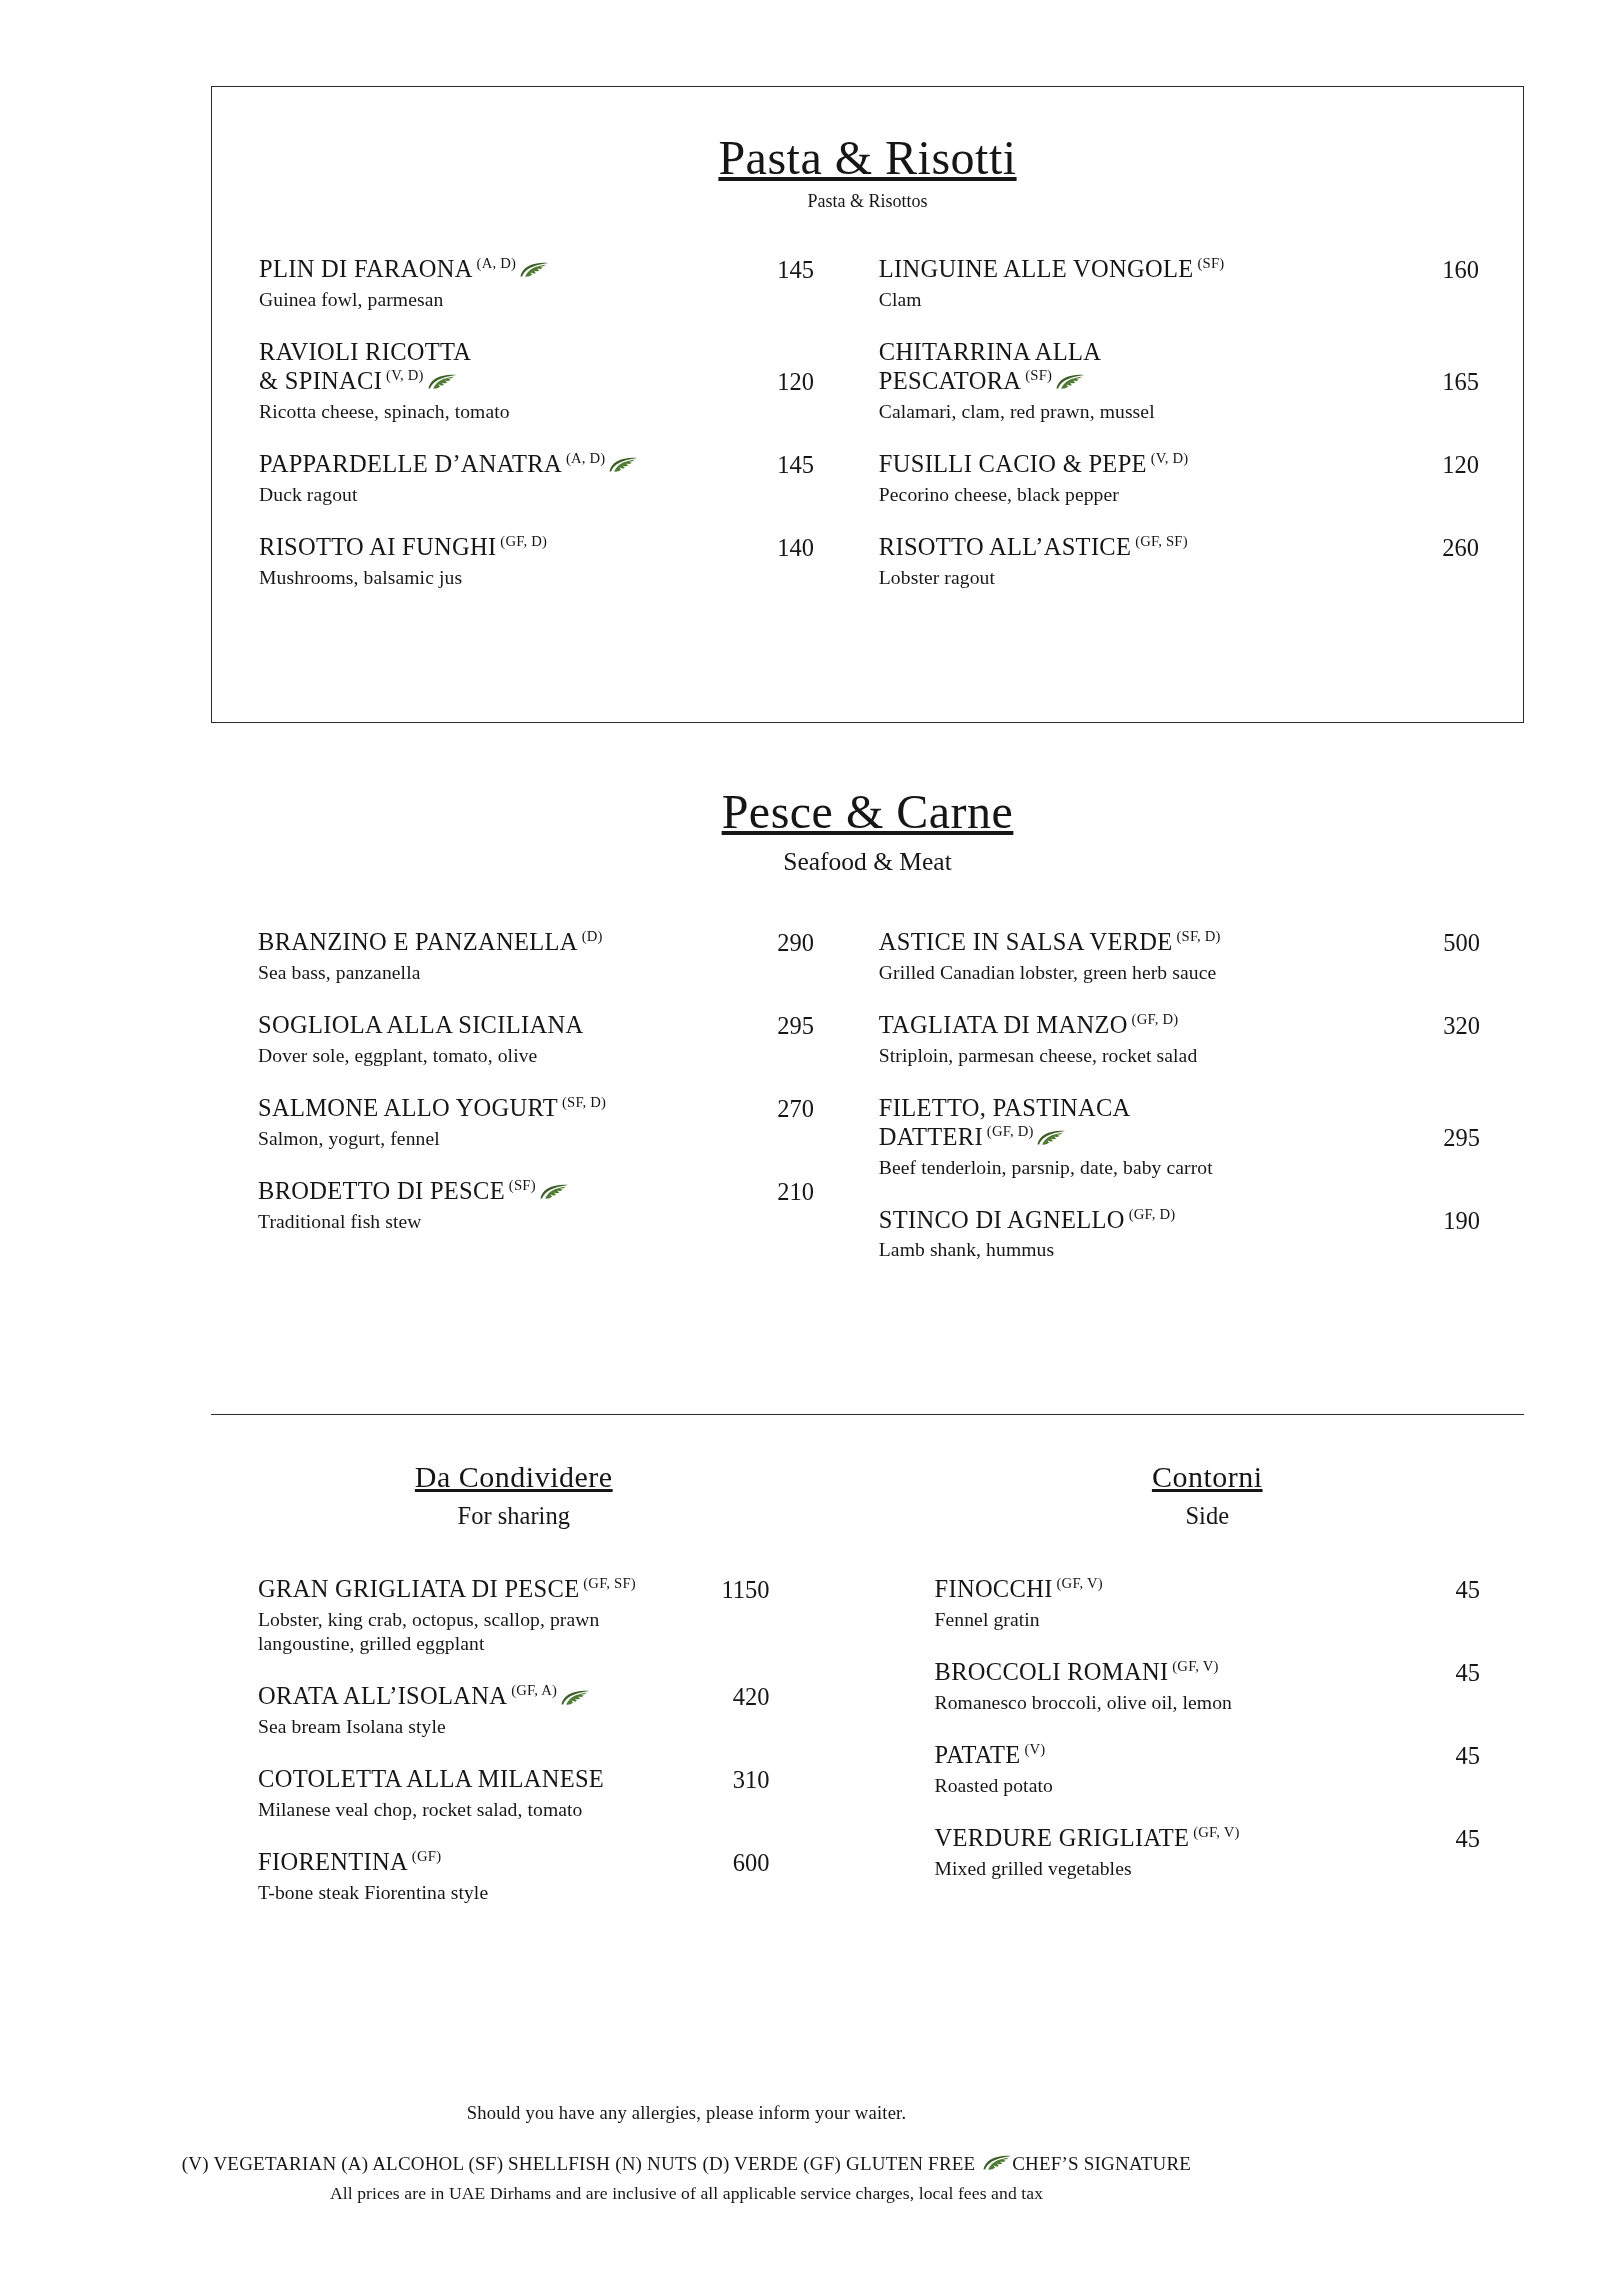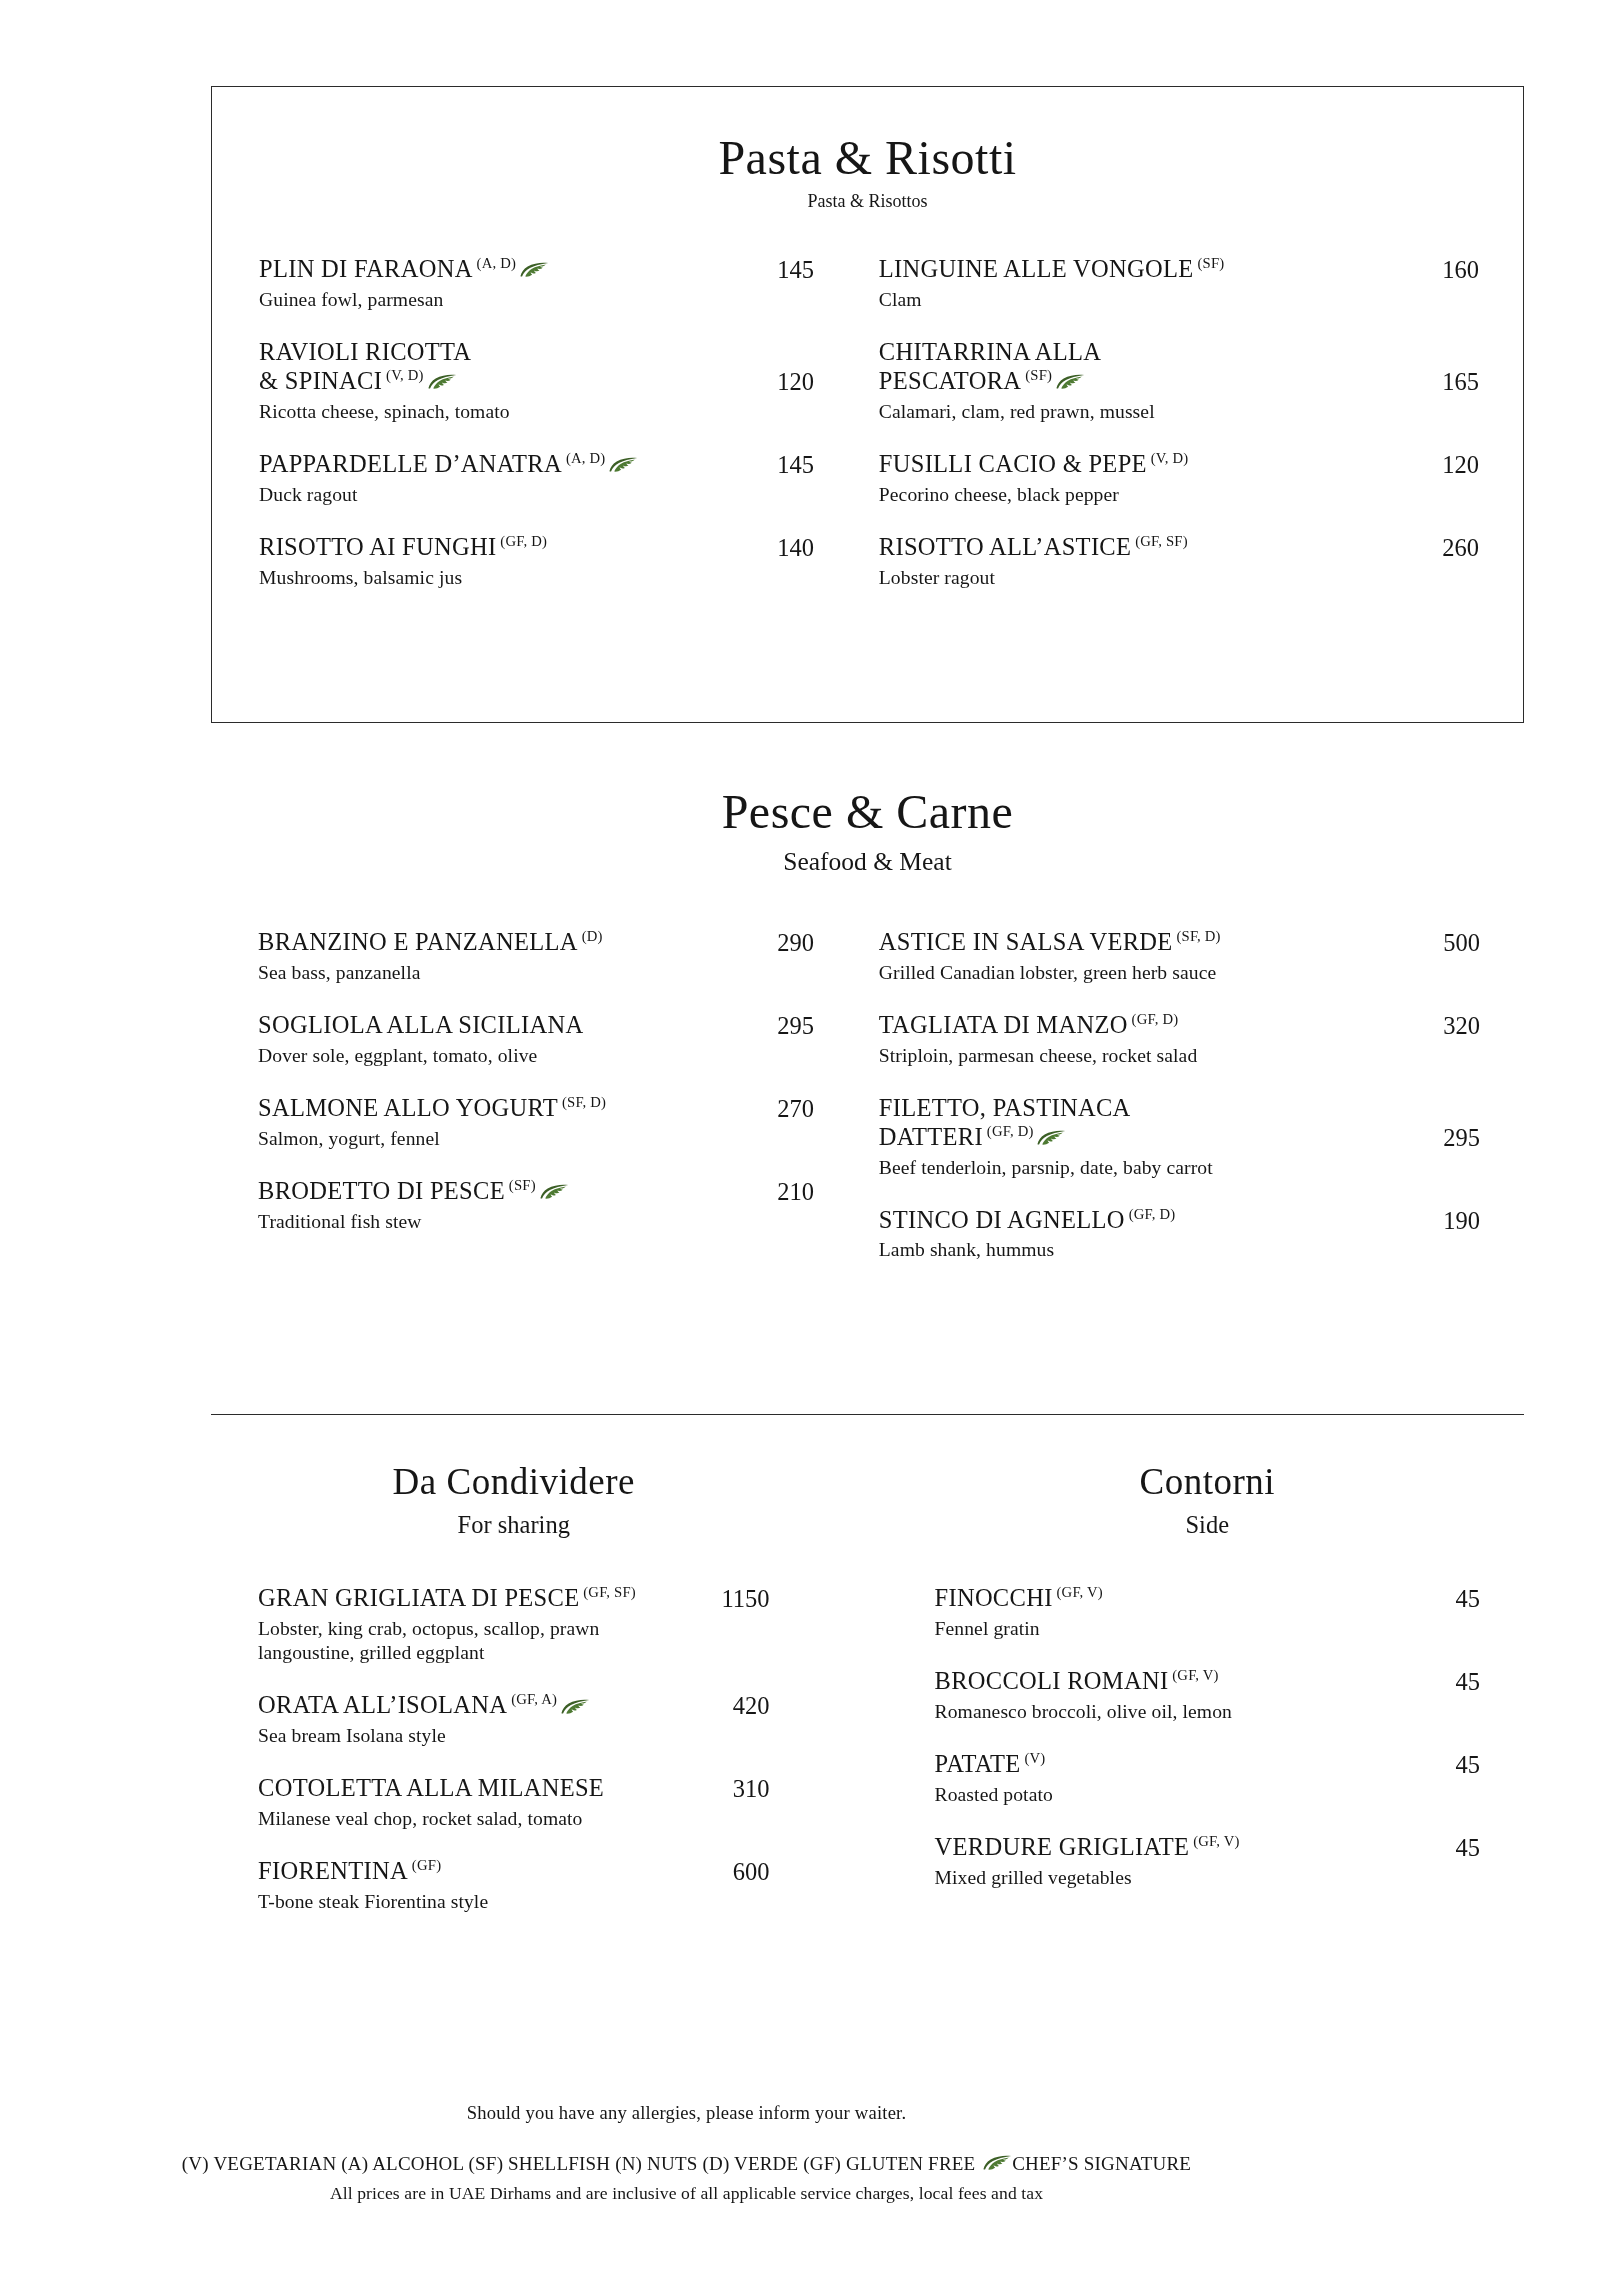--- a/index.html
+++ b/index.html
@@ -21,20 +21,21 @@
     width: 1621px;
     height: 2293px;
   }
 
   
   .section-title {
     text-align: center;
     font-family: "Liberation Serif", serif;
     font-weight: 400;
     letter-spacing: 0.5px;
+    text-decoration: underline;
   }
   .section-sub {
     text-align: center;
     font-family: "Liberation Serif", serif;
     font-weight: 400;
   }
 
   .cols {
     display: flex;
     flex-direction: row;
@@ -135,21 +136,21 @@
     position: absolute;
     left: 211px;
     top: 1460px;
     width: 1313px;
     display: flex;
     flex-direction: row;
   }
   #bottom .halfcol { width: 50%; box-sizing: border-box; }
   #bottom .halfcol.left  { padding: 0 98px 0 47px; }
   #bottom .halfcol.right { padding: 0 44px 0 67px; }
-  #bottom .section-title { font-size: 37px; }
+  #bottom .section-title { font-size: 30px; }
   #bottom .section-sub   { font-size: 24.5px; margin-top: 7.8px; }
   #bottom .itemlist { margin-top: 45px; }
 
   
   #footer {
     position: absolute;
     left: 0;
     top: 2102px;
     width: 1373px;
     text-align: center;

